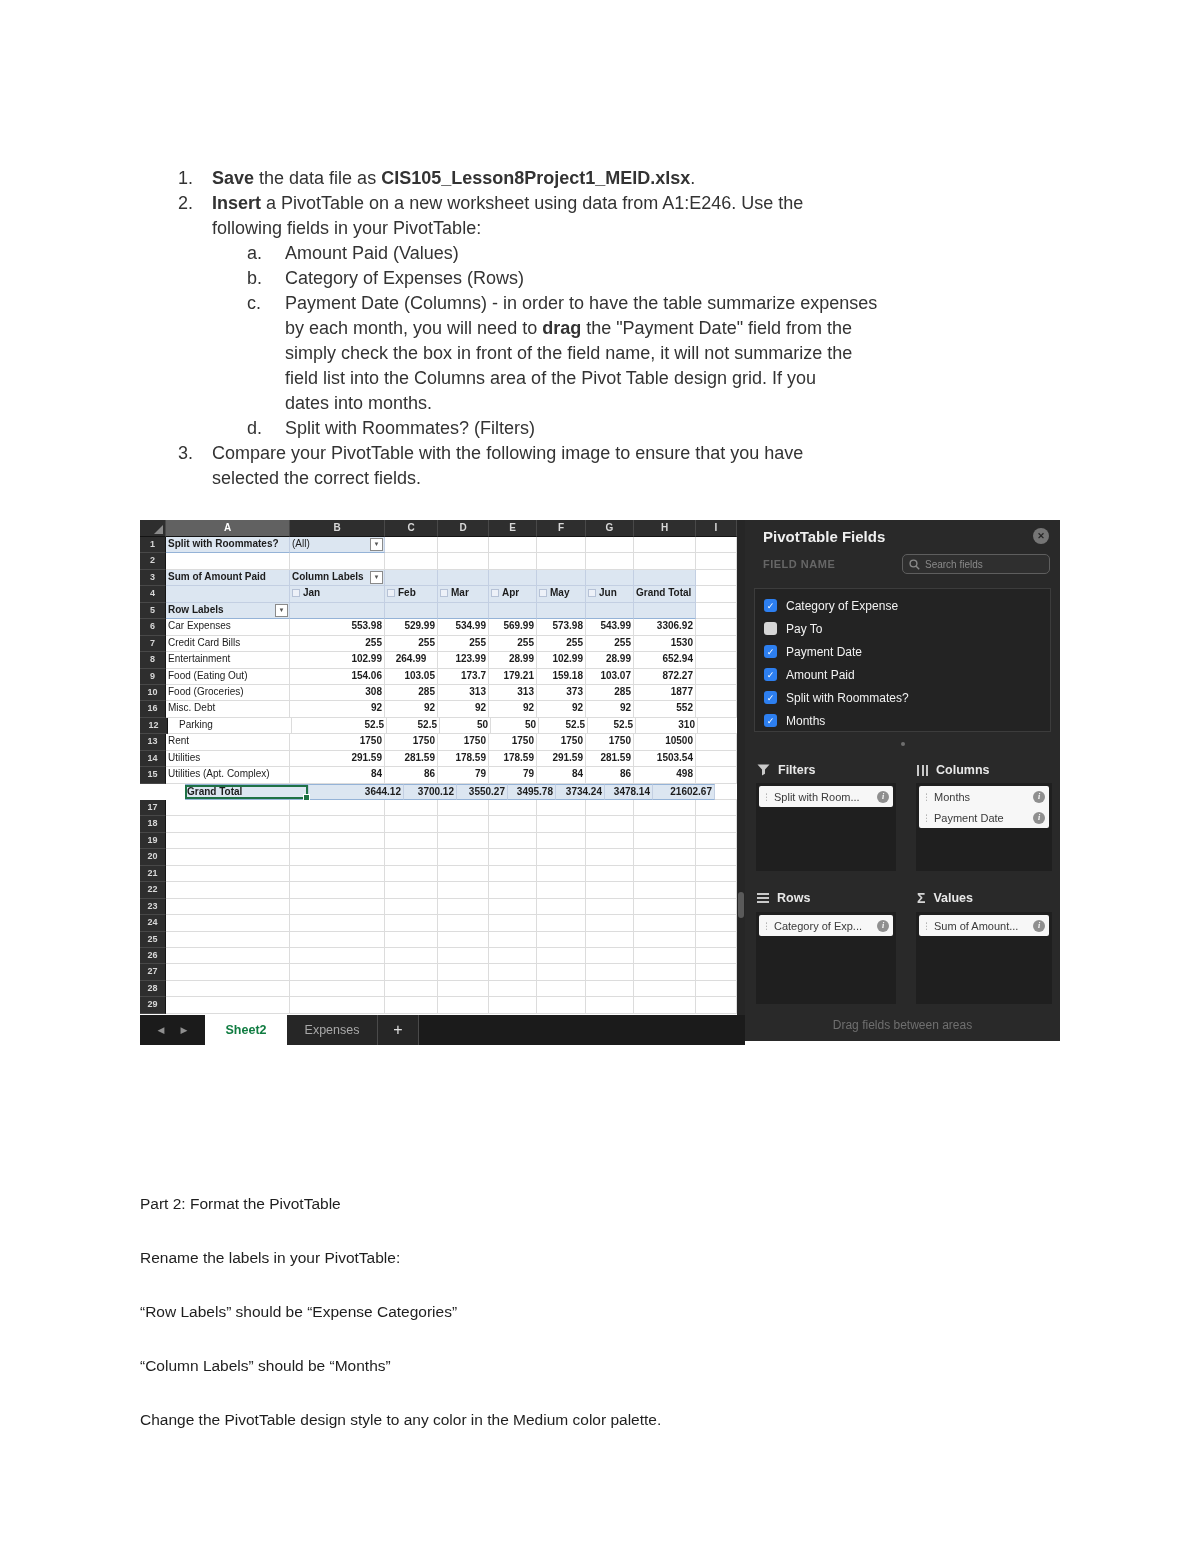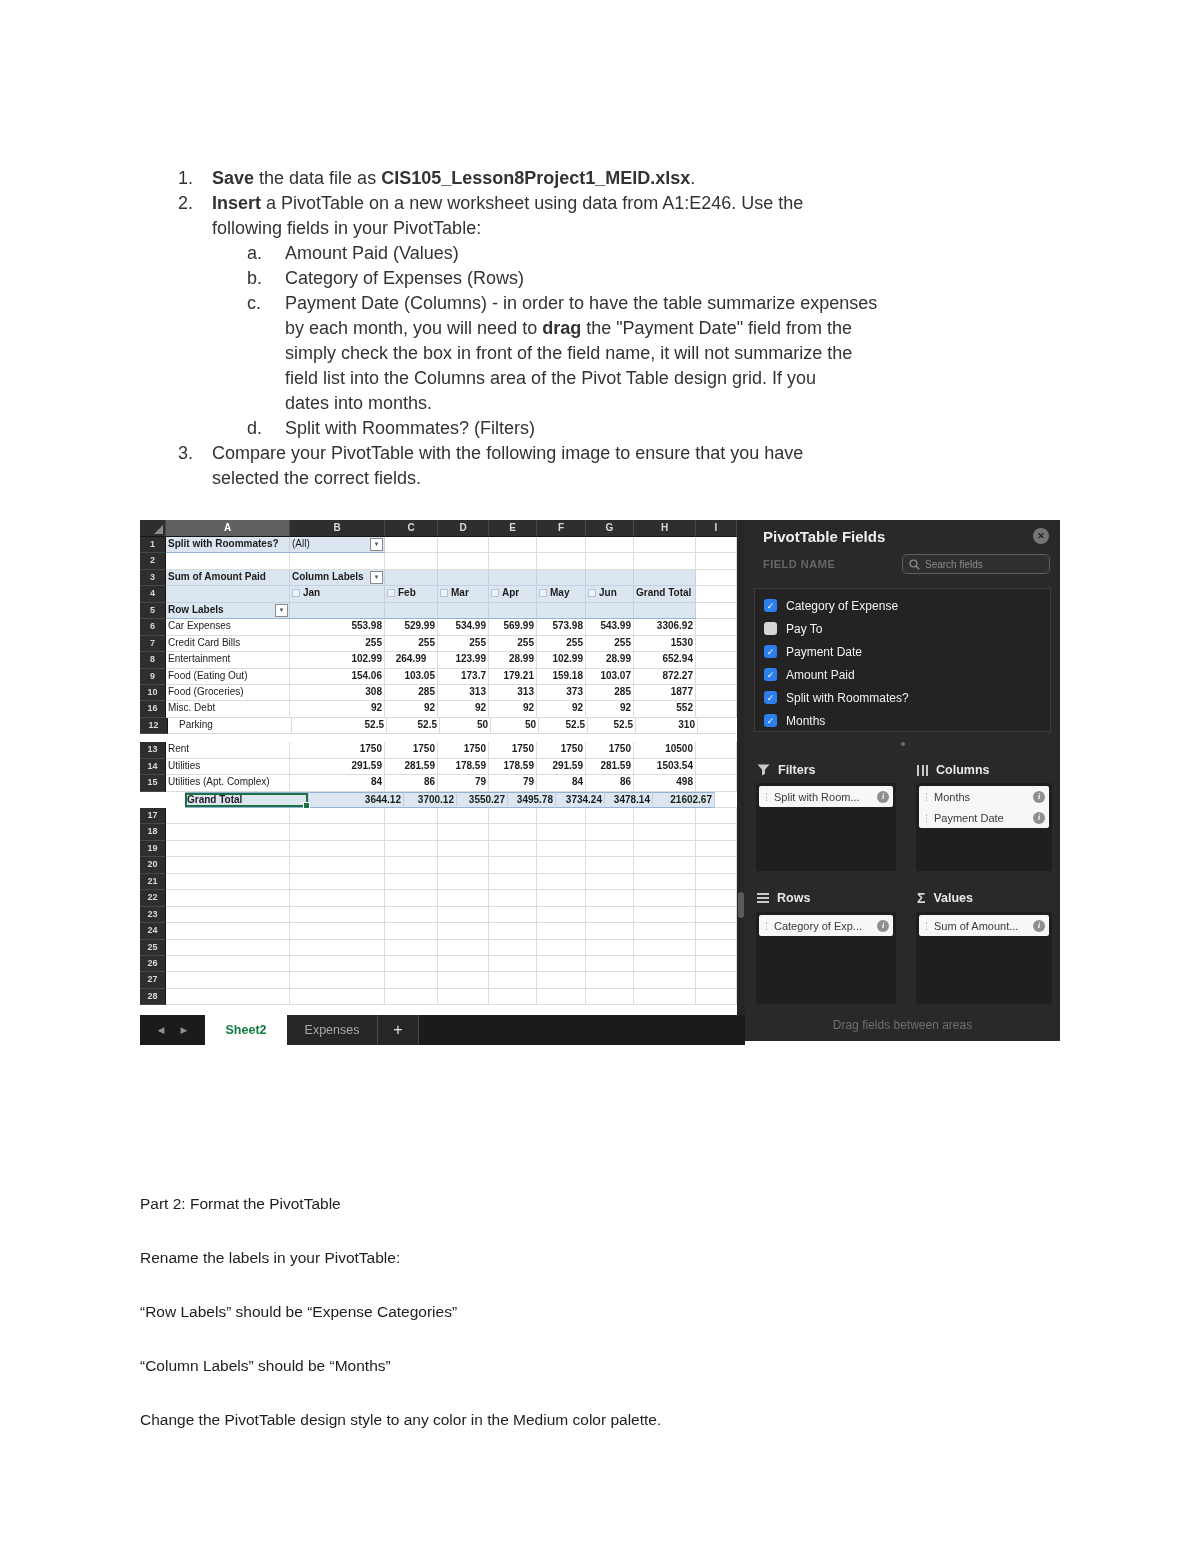--- a/index.html
+++ b/index.html
@@ -266,21 +266,21 @@
             <div class="cell" style="width: 124px; padding-left: 11px;">Parking</div>
             <div class="cell num" style="width: 95px;">52.5</div>
             <div class="cell num" style="width: 53px;">52.5</div>
             <div class="cell num" style="width: 51px;">50</div>
             <div class="cell num" style="width: 48px;">50</div>
             <div class="cell num" style="width: 49px;">52.5</div>
             <div class="cell num" style="width: 48px;">52.5</div>
             <div class="cell num tb" style="width: 62px;">310</div>
             <div class="cell" style="width: 41px;"></div>
           </div>
-          <div class="srow" style="height: 16.45px; margin-top: 8px;">
+          <div class="srow" style="height: 16.45px;">
             <div class="rncell" style="width: 26px;">13</div>
             <div class="cell" style="width: 124px;">Rent</div>
             <div class="cell num" style="width: 95px;">1750</div>
             <div class="cell num" style="width: 53px;">1750</div>
             <div class="cell num" style="width: 51px;">1750</div>
             <div class="cell num" style="width: 48px;">1750</div>
             <div class="cell num" style="width: 49px;">1750</div>
             <div class="cell num" style="width: 48px;">1750</div>
             <div class="cell num tb" style="width: 62px;">10500</div>
             <div class="cell" style="width: 41px;"></div>
@@ -448,20 +448,32 @@
             <div class="cell" style="width: 53px;"></div>
             <div class="cell" style="width: 51px;"></div>
             <div class="cell" style="width: 48px;"></div>
             <div class="cell" style="width: 49px;"></div>
             <div class="cell" style="width: 48px;"></div>
             <div class="cell" style="width: 62px;"></div>
             <div class="cell" style="width: 41px;"></div>
           </div>
           <div class="srow" style="height: 16.45px;">
             <div class="rncell" style="width: 26px;">28</div>
+            <div class="cell" style="width: 124px;"></div>
+            <div class="cell" style="width: 95px;"></div>
+            <div class="cell" style="width: 53px;"></div>
+            <div class="cell" style="width: 51px;"></div>
+            <div class="cell" style="width: 48px;"></div>
+            <div class="cell" style="width: 49px;"></div>
+            <div class="cell" style="width: 48px;"></div>
+            <div class="cell" style="width: 62px;"></div>
+            <div class="cell" style="width: 41px;"></div>
+          </div>
+          <div class="srow" style="height: 16.45px;">
+            <div class="rncell" style="width: 26px;">29</div>
             <div class="cell" style="width: 124px;"></div>
             <div class="cell" style="width: 95px;"></div>
             <div class="cell" style="width: 53px;"></div>
             <div class="cell" style="width: 51px;"></div>
             <div class="cell" style="width: 48px;"></div>
             <div class="cell" style="width: 49px;"></div>
             <div class="cell" style="width: 48px;"></div>
             <div class="cell" style="width: 62px;"></div>
             <div class="cell" style="width: 41px;"></div>
           </div>

